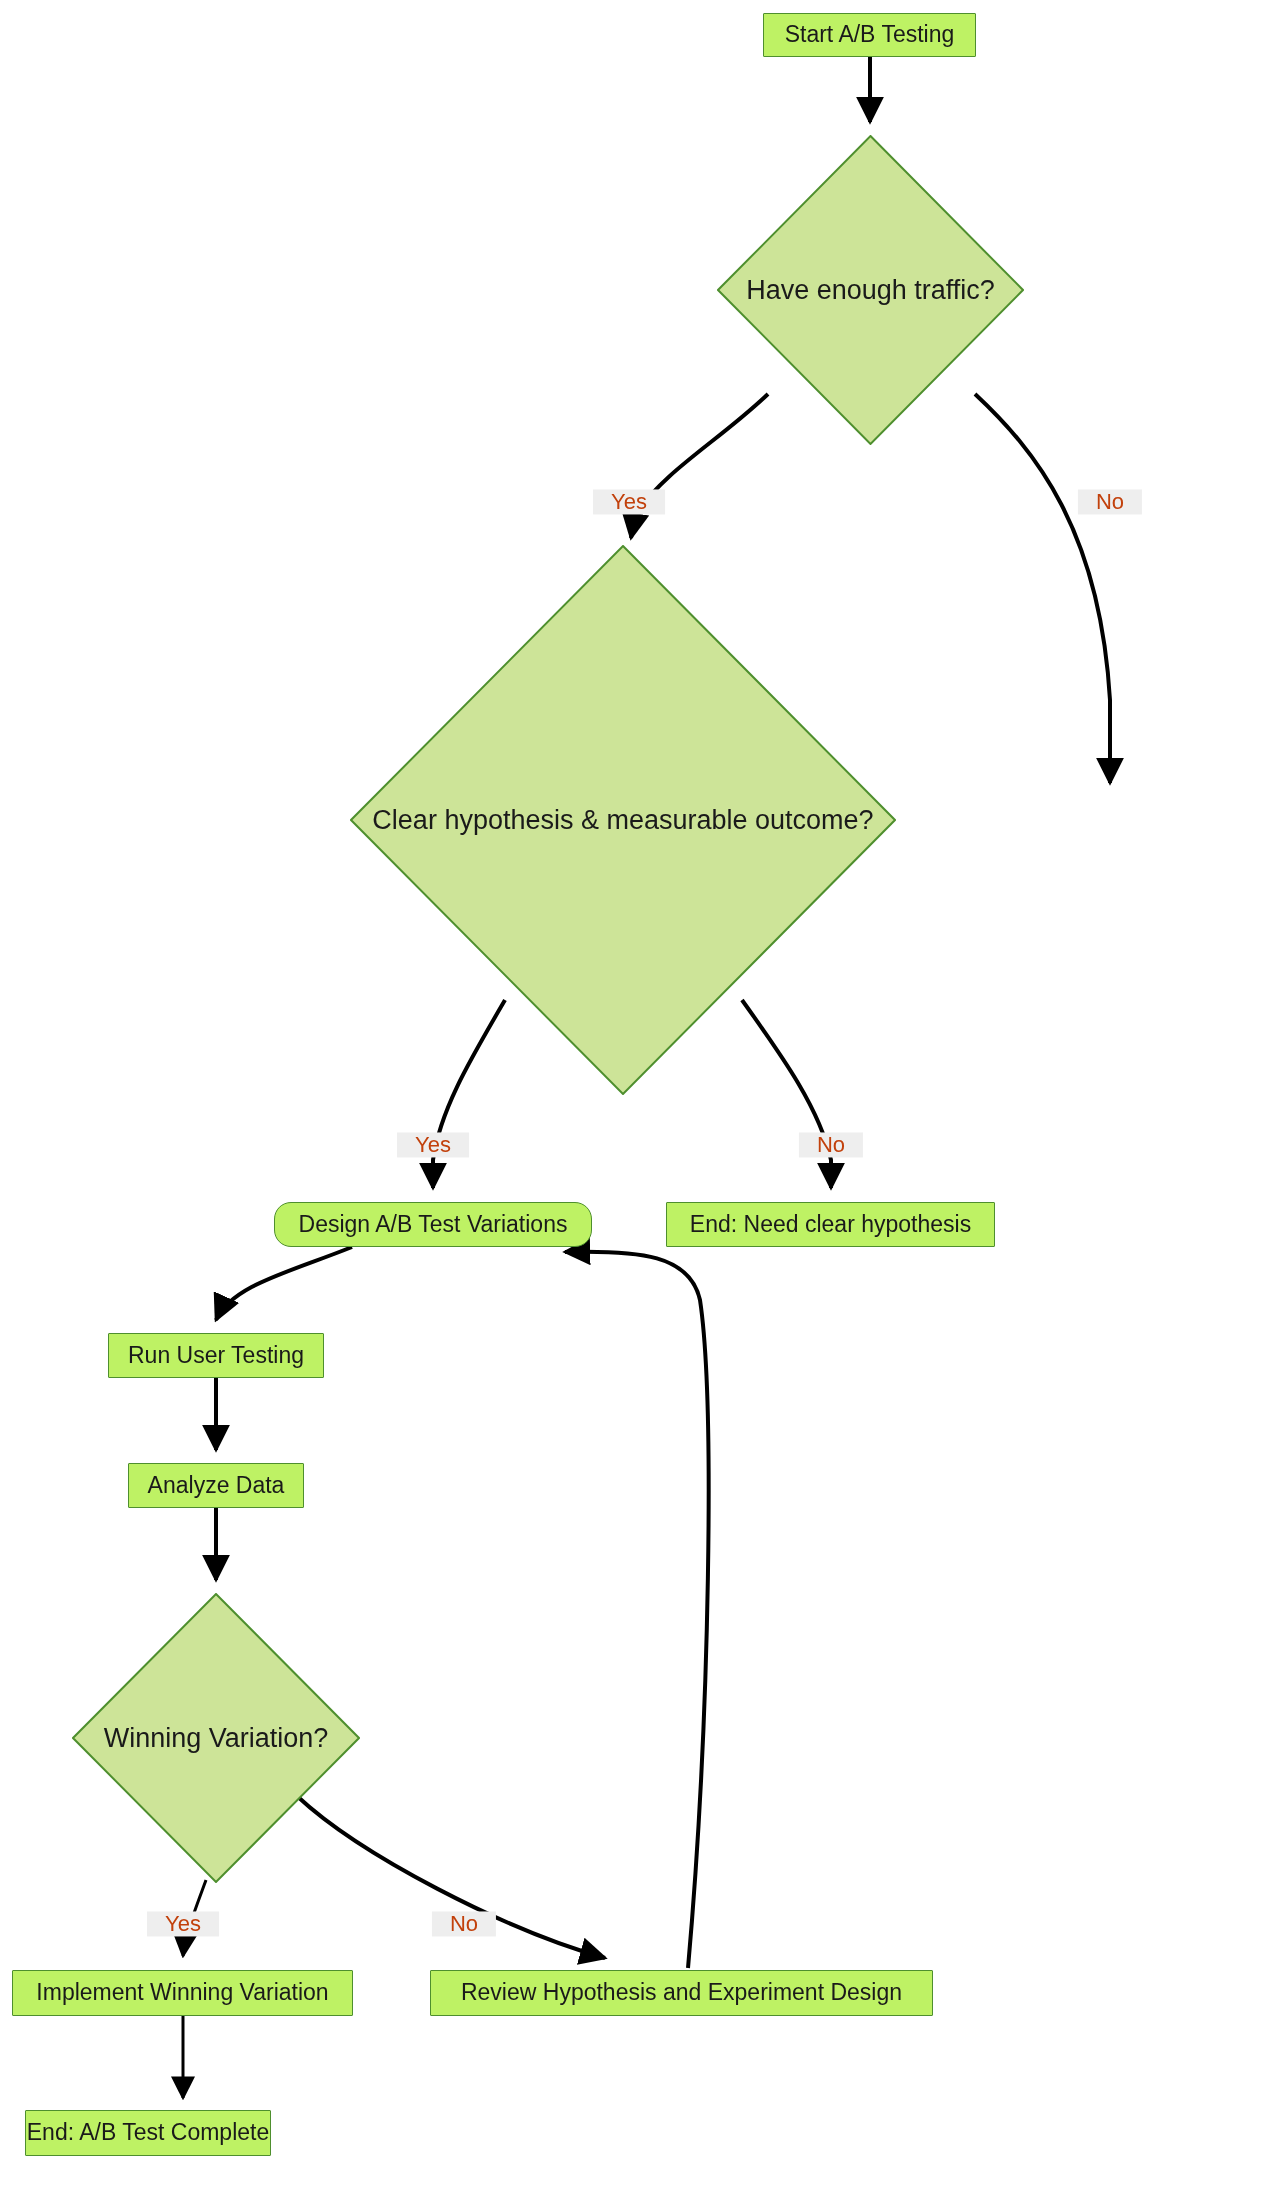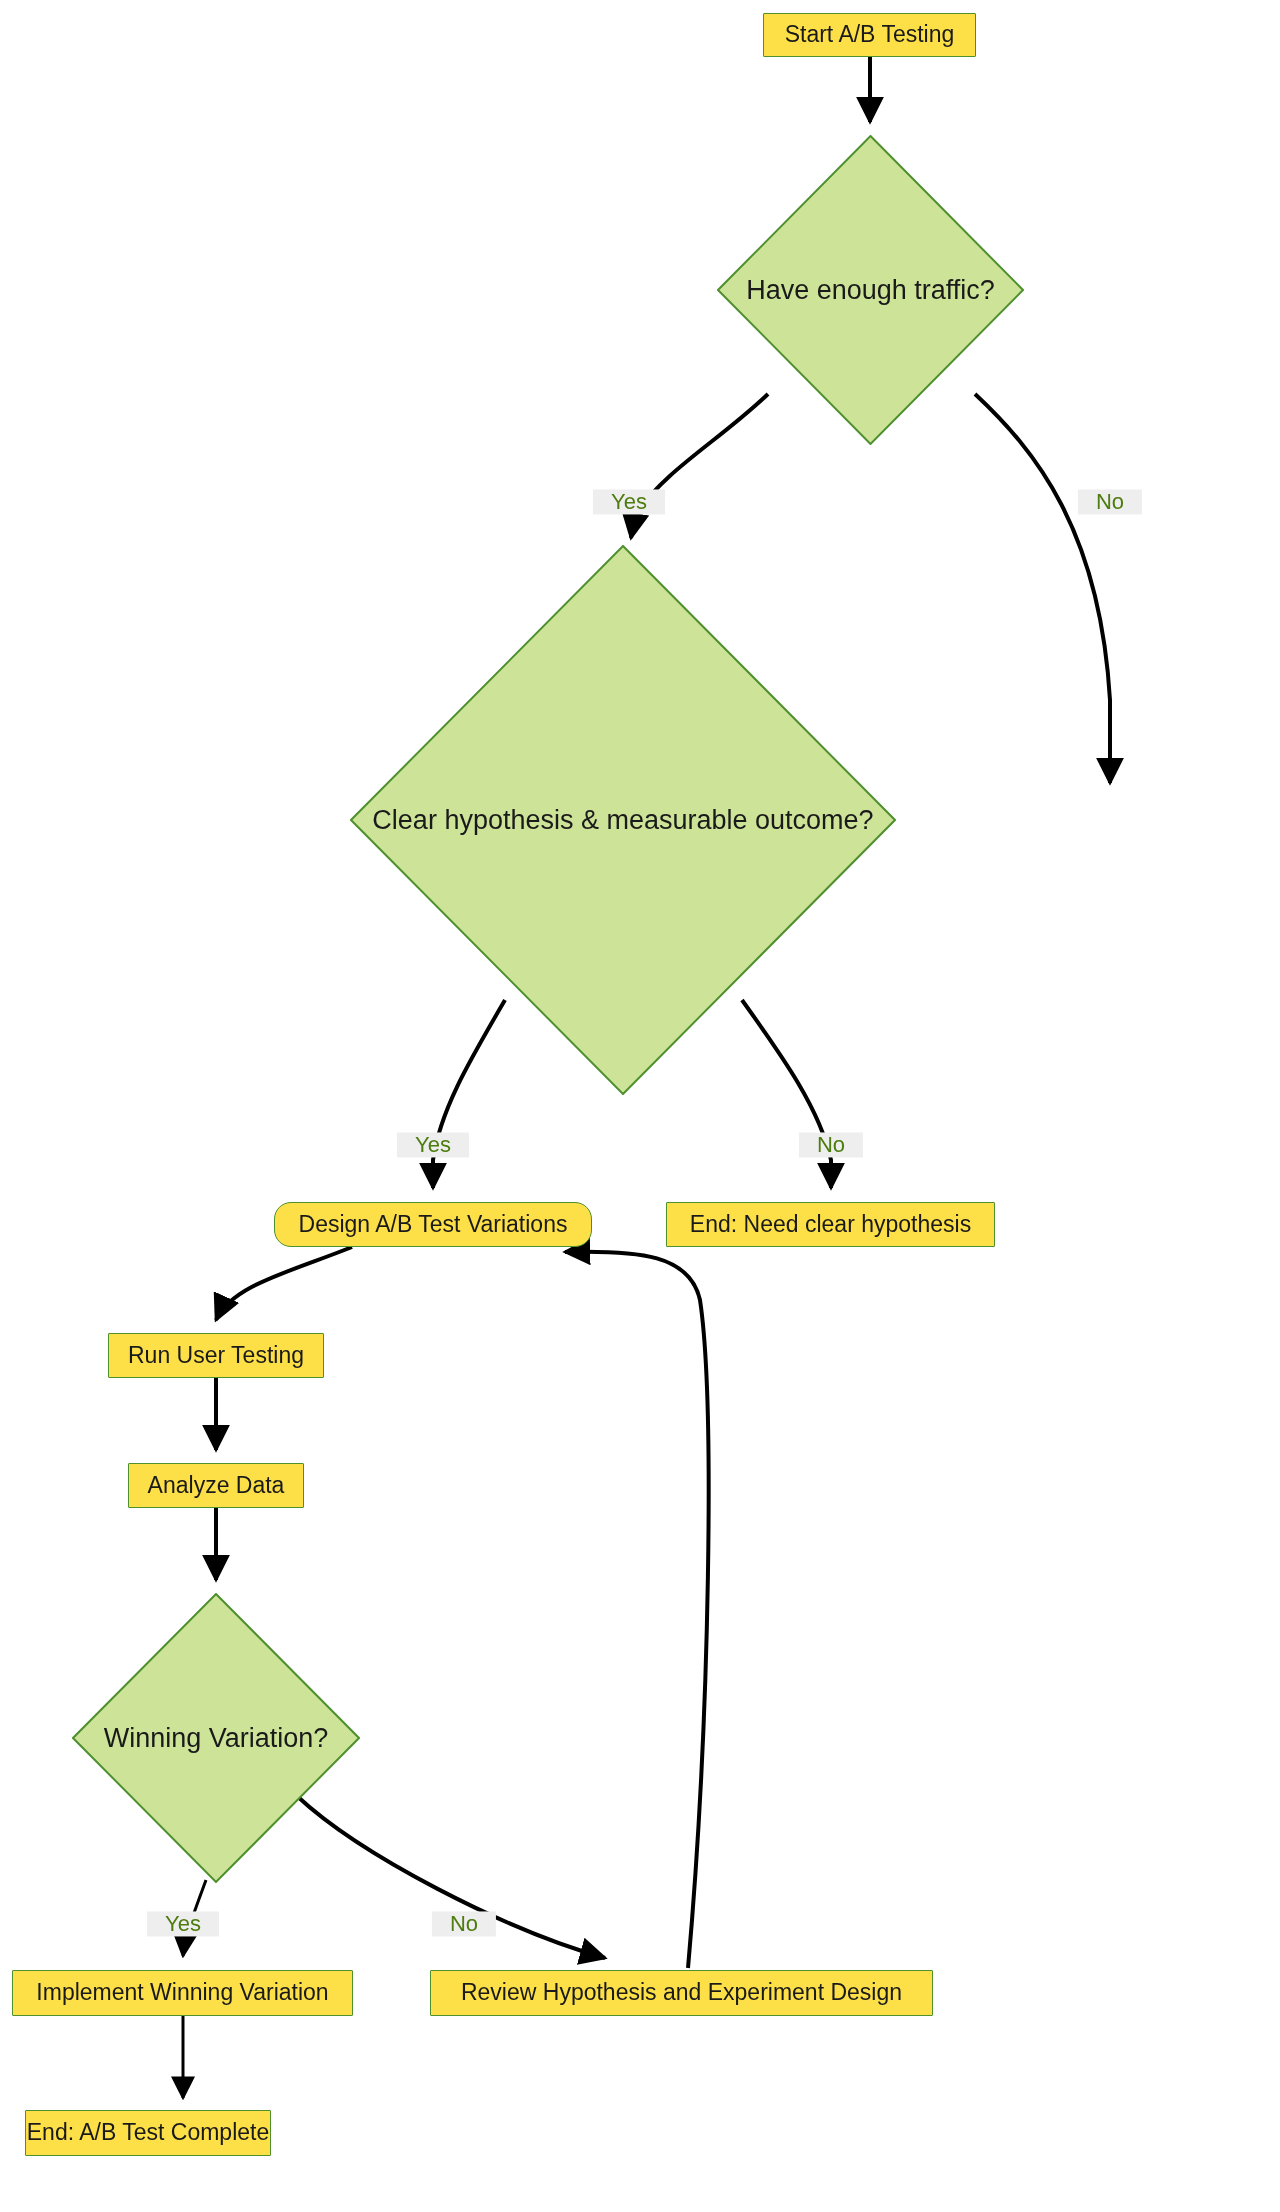--- a/index.html
+++ b/index.html
@@ -27,21 +27,21 @@
   }
   .node {
     position: absolute;
     box-sizing: border-box;
     display: flex;
     align-items: center;
     justify-content: center;
     color: #222222;
   }
   .node.process {
-    background: #fde047;
+    background: #bef264;
     border: 1.6px solid #4e8f2e;
     border-radius: 1px;
   }
   .node.process .label {
     font-size: 23px;
     line-height: 1.1;
     white-space: nowrap;
     color: #1a1a1a;
   }
   .node.decision {
@@ -58,21 +58,21 @@
   .node.decision .label {
     position: relative;
     z-index: 2;
     font-size: 27px;
     white-space: nowrap;
     color: #1a1a1a;
   }
   .edge-label {
     position: absolute;
     background: #eeeeee;
-    color: #4d7c0f;
+    color: #c2410c;
     font-size: 22px;
     line-height: 1.05;
     padding: 1px 18px;
     white-space: nowrap;
     transform: translate(-50%, -50%);
     z-index: 3;
   }
 </style>
 </head>
 <body>

